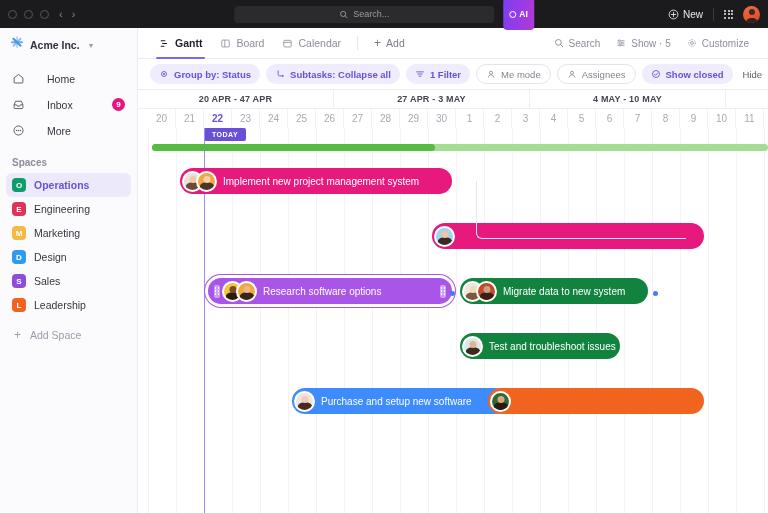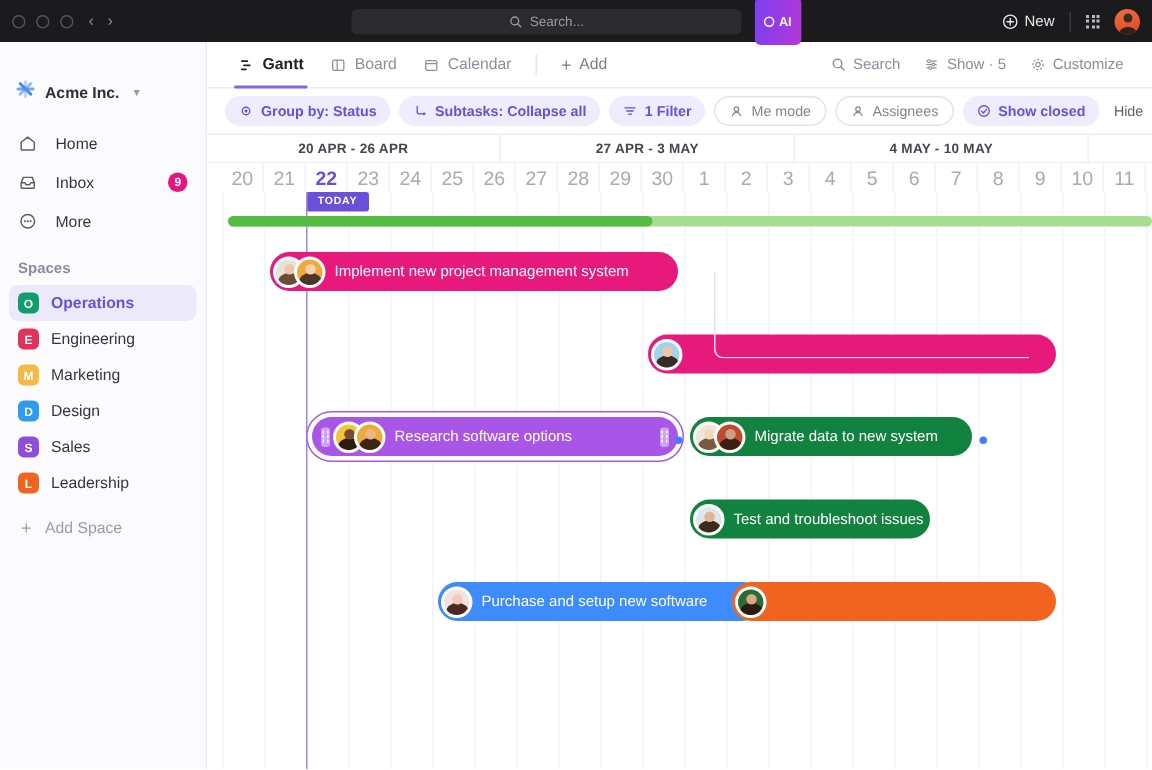--- a/index.html
+++ b/index.html
@@ -55,35 +55,35 @@
     width: 12px; height: 9px; border-radius: 50% 50% 0 0; background: #2f2019;
   }
 
   
   .body { flex: 1; display: flex; min-height: 0; }
 
   
   .sidebar {
     width: 138px; flex: 0 0 138px; background: #fbfbfd;
     border-right: 1px solid #eceaf2; display: flex; flex-direction: column;
-    padding: 17px 0 6px 0;
+    padding: 0 0 6px 0;
   }
   .workspace {
     display: flex; align-items: center; gap: 7px; height: 34px; padding: 0 10px;
     font-size: 10.5px; font-weight: 600; color: #2d2f3a;
   }
   .ws-logo { width: 13px; height: 13px; position: relative; flex: 0 0 13px; }
   .ws-logo span {
     position: absolute; left: 50%; top: 50%; width: 2px; height: 5.5px;
     background: #4a90e2; border-radius: 1px; transform-origin: 50% 0;
   }
   .caret { color: #9a9ba8; font-size: 7px; margin-left: 1px; }
   .nav { padding: 4px 6px 0 6px; display: flex; flex-direction: column; gap: 1px; }
   .nav-item {
-    display: flex; align-items: center; gap: 12px; height: 25px;
+    display: flex; align-items: center; gap: 22px; height: 25px;
     padding: 0 6px; border-radius: 6px; font-size: 10.5px; color: #34363f;
   }
   .nav-item .ico { width: 13px; height: 13px; flex: 0 0 13px; display: block; }
   .badge {
     margin-left: auto; background: #e5157f; color: #fff; font-size: 8px;
     min-width: 13px; height: 13px; border-radius: 7px; display: flex;
     align-items: center; justify-content: center; font-weight: 600; padding: 0 3px;
   }
   .section-label {
     padding: 14px 12px 5px 12px; font-size: 10px; color: #8b8d9b; font-weight: 600;
@@ -147,21 +147,21 @@
     background: #fff; position: relative;
   }
   .week-cell {
     display: flex; align-items: center; justify-content: center;
     font-size: 9px; font-weight: 700; color: #43454f; letter-spacing: .2px;
     border-right: 1px solid #efedf3;
   }
   .day-row { height: 19px; display: flex; background: #fff; position: relative; }
   .day-cell {
     width: 28px; flex: 0 0 28px; display: flex; align-items: center; justify-content: center;
-    font-size: 13px; color: #a9aab4; border-right: 1px solid #f2f0f6;
+    font-size: 10px; color: #a9aab4; border-right: 1px solid #f2f0f6;
   }
   .day-cell.today { color: #6a50d8; font-weight: 700; }
   .grid-area { position: absolute; left: 0; right: 0; top: 38px; bottom: 0; }
   .vline {
     position: absolute; top: 0; bottom: 0; width: 1px; background: #f4f2f8;
   }
   .today-badge {
     position: absolute; top: 0; height: 13px; width: 42px;
     background: #6a50d8; color: #fff; font-size: 7px; font-weight: 700;
     display: flex; align-items: center; justify-content: center;
@@ -448,21 +448,21 @@
             <span>Show closed</span>
           </div>
           <div class="chip plain">
             <span>Hide</span>
           </div>
         </div>
 
       <div class="gantt">
         <div class="week-row" id="week-row">
             <div style="width: 10px;"></div>
-            <div class="week-cell" style="width: 196px; flex: 0 0 196px;">20 APR - 26 APR</div>
+            <div class="week-cell" style="width: 196px; flex: 0 0 196px;">20 APR - 47 APR</div>
             <div class="week-cell" style="width: 196px; flex: 0 0 196px;">27 APR - 3 MAY</div>
             <div class="week-cell" style="width: 196px; flex: 0 0 196px;">4 MAY - 10 MAY</div>
             <div class="week-cell" style="width: 56px; flex: 0 0 56px;"></div>
           </div>
         <div class="day-row" id="day-row">
             <div style="width: 10px; flex: 0 0 10px;"></div>
             <div class="day-cell">20</div>
             <div class="day-cell">21</div>
             <div class="day-cell today">22</div>
             <div class="day-cell">23</div>

